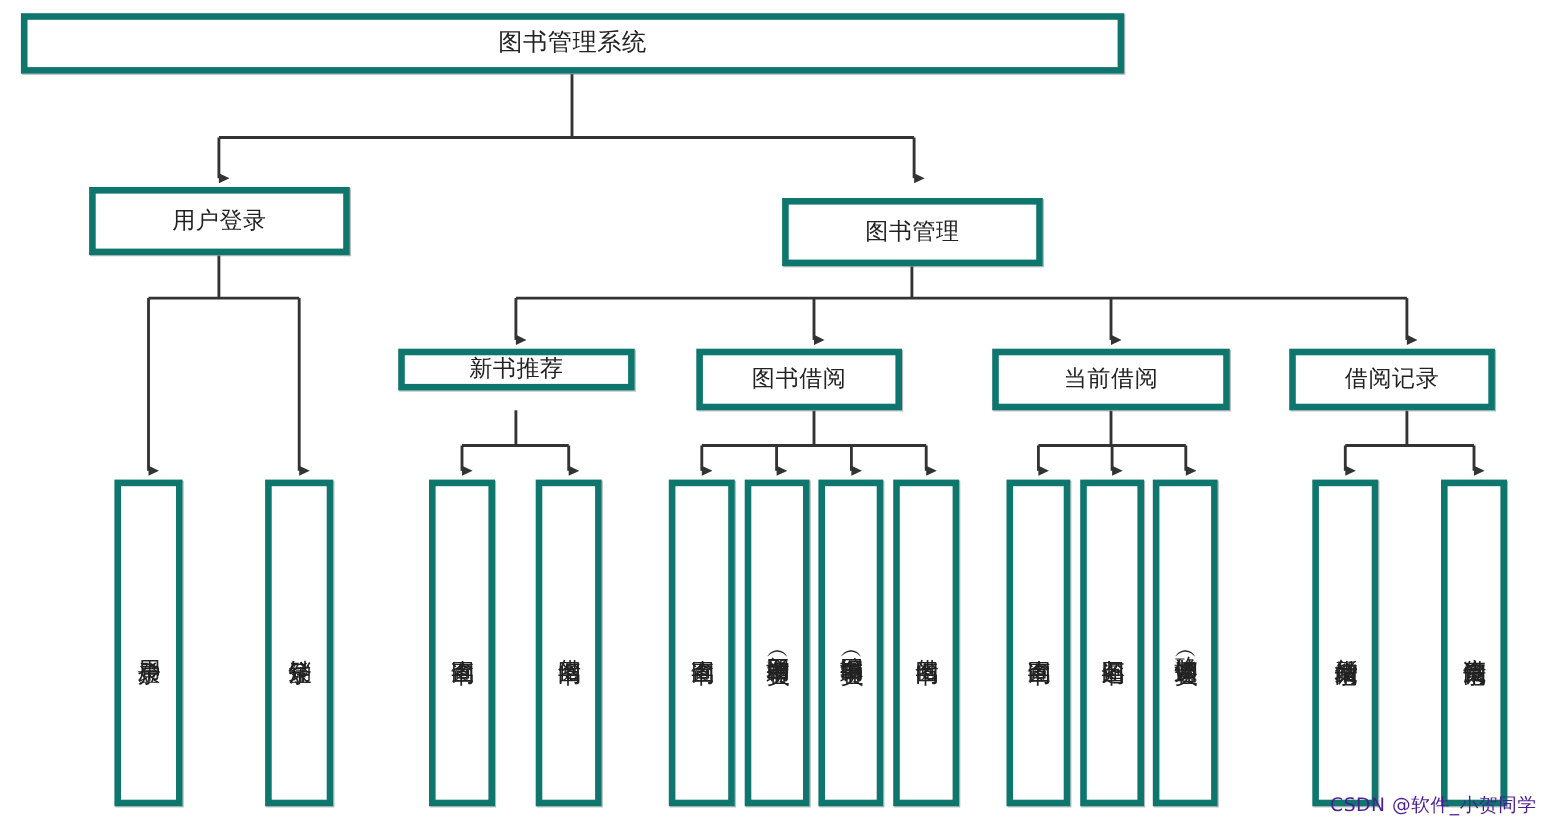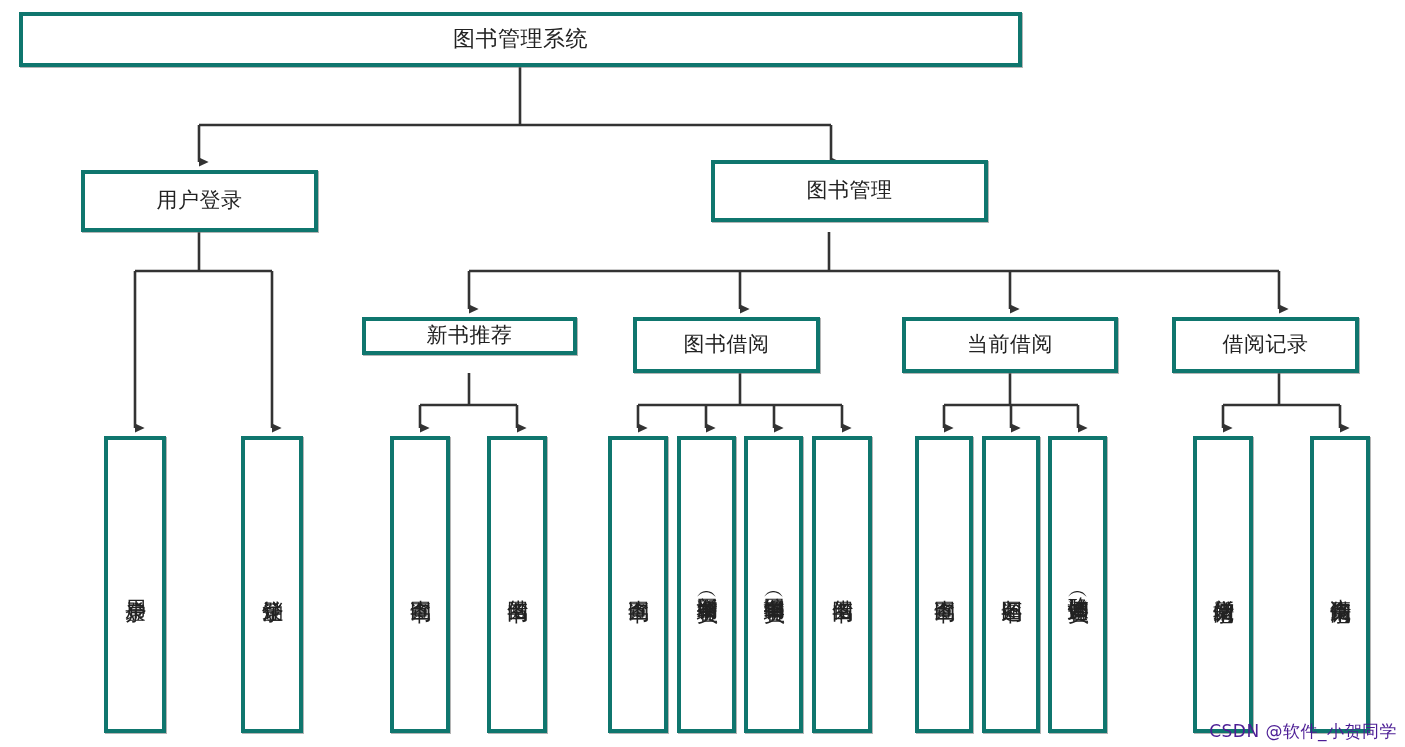--- a/index.html
+++ b/index.html
@@ -23,21 +23,21 @@
     left: 0;
     top: 0;
     width: 1405px;
     height: 747px;
     pointer-events: none;
   }
   .node {
     position: absolute;
     box-sizing: border-box;
     background: #ffffff;
-    border: 4px solid #0f766e;
+    border: 6px solid #0f766e;
     box-shadow: 1px 1px 0 rgba(120,120,120,0.55);
     display: flex;
     align-items: center;
     justify-content: center;
     color: #222222;
   }
   .node.horiz {
     font-size: 21px;
     letter-spacing: 0.5px;
     line-height: 1.2;
@@ -118,21 +118,21 @@
       <path d="M 1279 373 L 1279 405"></path>
       <path d="M 1223 405 L 1340 405"></path>
       <path d="M 1223 405 L 1223 428" marker-end="url(#arrow)"></path>
       <path d="M 1340 405 L 1340 428" marker-end="url(#arrow)"></path>
     </g>
   </svg>
 
   <div class="node horiz root" style="left: 19px; top: 12px; width: 1003px; height: 55px;">图书管理系统</div>
 
   <div class="node horiz" style="left: 81px; top: 170px; width: 237px; height: 62px;">用户登录</div>
-  <div class="node horiz" style="left: 711px; top: 160px; width: 277px; height: 62px;">图书管理</div>
+  <div class="node horiz" style="left: 711px; top: 180px; width: 237px; height: 62px;">图书管理</div>
 
   <div class="node horiz" style="left: 362px; top: 317px; width: 215px; height: 38px;">新书推荐</div>
   <div class="node horiz" style="left: 633px; top: 317px; width: 187px; height: 56px;">图书借阅</div>
   <div class="node horiz" style="left: 902px; top: 317px; width: 216px; height: 56px;">当前借阅</div>
   <div class="node horiz" style="left: 1172px; top: 317px; width: 187px; height: 56px;">借阅记录</div>
 
   <div class="node vert" style="left: 104px; top: 436px; width: 62px; height: 297px;">用户登录</div>
   <div class="node vert" style="left: 241px; top: 436px; width: 62px; height: 297px;">注销登录</div>
   <div class="node vert" style="left: 390px; top: 436px; width: 60px; height: 297px;">查询图书</div>
   <div class="node vert" style="left: 487px; top: 436px; width: 60px; height: 297px;">借阅图书</div>

